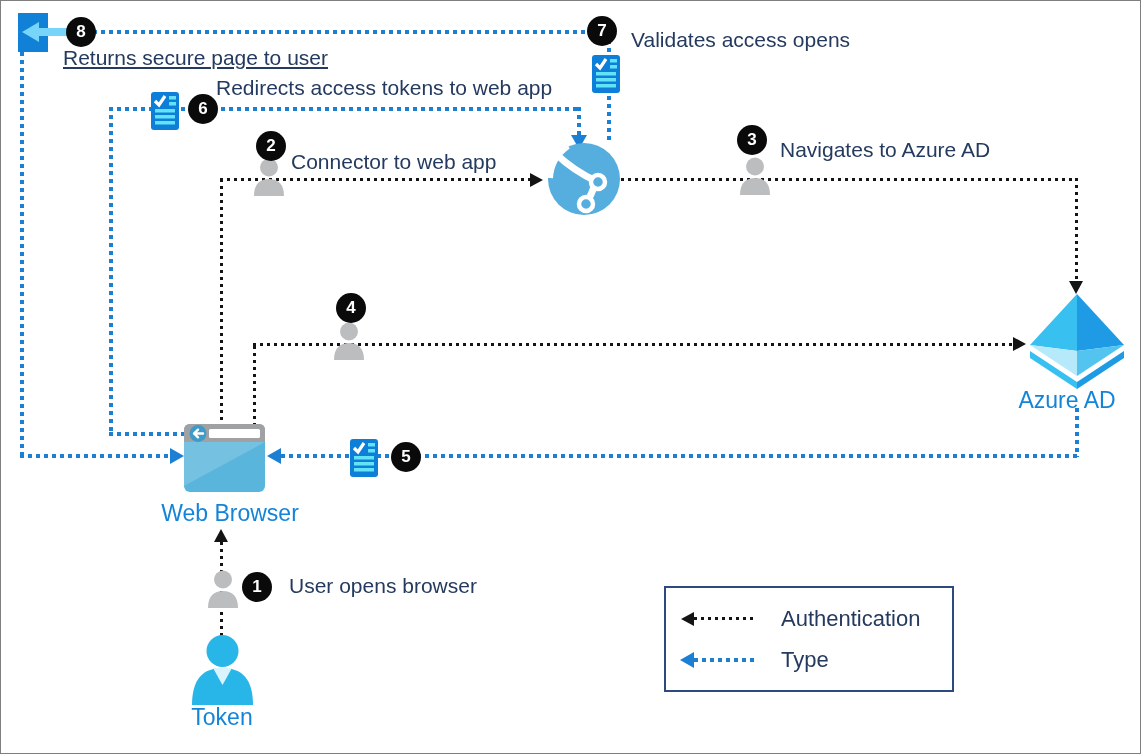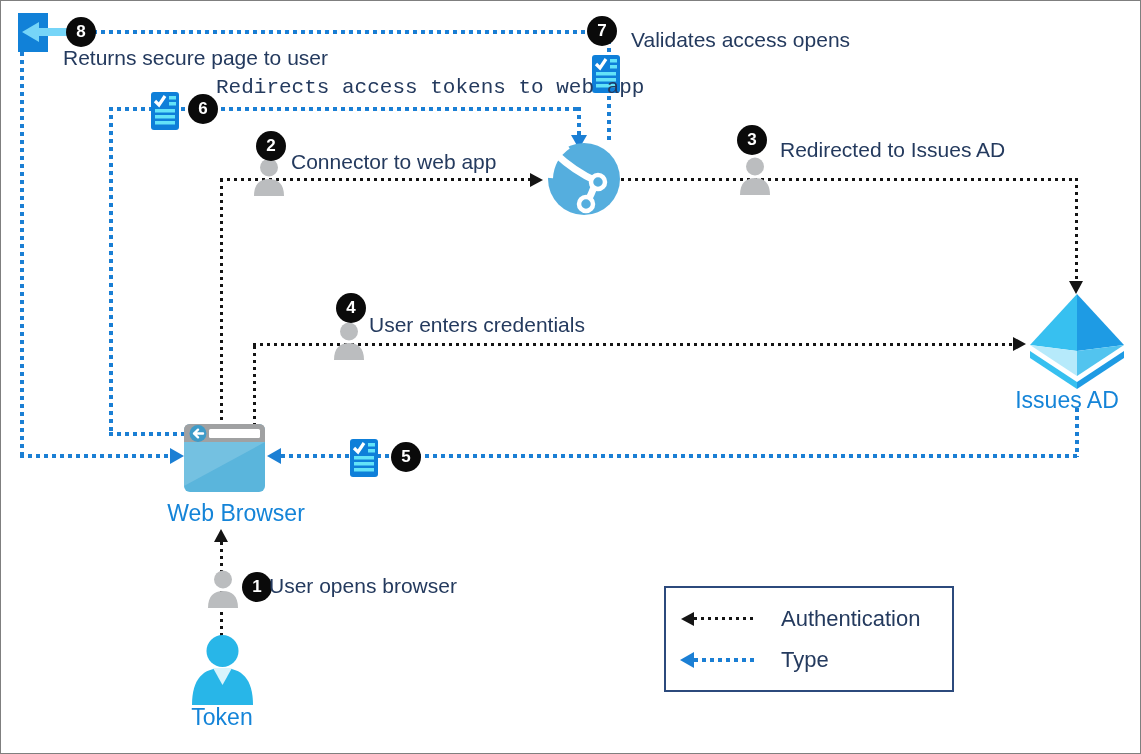--- a/index.html
+++ b/index.html
@@ -178,31 +178,30 @@
 
   <div class="badge" style="left:241px;top:571px;">1</div>
   <div class="badge" style="left:255px;top:130px;">2</div>
   <div class="badge" style="left:736px;top:124px;">3</div>
   <div class="badge" style="left:335px;top:292px;">4</div>
   <div class="badge" style="left:390px;top:441px;">5</div>
   <div class="badge" style="left:187px;top:93px;">6</div>
   <div class="badge" style="left:586px;top:15px;">7</div>
   <div class="badge" style="left:65px;top:16px;">8</div>
 
-  <div class="slabel" style="left:268px;top:573px;">User opens browser</div>
+  <div class="slabel" style="left:288px;top:573px;">User opens browser</div>
   <div class="slabel" style="left:290px;top:149px;">Connector to web app</div>
-  <div class="slabel" style="left:779px;top:137px;">Redirected to Issues AD</div>
-  <div class="slabel" style="left:368px;top:312px;">User enters credentials</div>
-  <div class="slabel" style="left:215px;top:75px;font-family:Liberation Mono, monospace;">Redirects access tokens to web app</div>
+  <div class="slabel" style="left:779px;top:137px;">Navigates to Azure AD</div>
+  <div class="slabel" style="left:215px;top:75px;">Redirects access tokens to web app</div>
   <div class="slabel" style="left:630px;top:27px;">Validates access opens</div>
-  <div class="slabel" style="left:62px;top:45px;">Returns secure page to user</div>
-
-  <div class="nlabel" style="left:155px;top:499px;width:160px;">Web Browser</div>
+  <div class="slabel" style="left:62px;top:45px;text-decoration:underline;">Returns secure page to user</div>
+
+  <div class="nlabel" style="left:149px;top:499px;width:160px;">Web Browser</div>
   <div class="nlabel" style="left:171px;top:703px;width:100px;">Token</div>
-  <div class="nlabel" style="left:1001px;top:386px;width:130px;">Issues AD</div>
+  <div class="nlabel" style="left:1001px;top:386px;width:130px;">Azure AD</div>
 
   <div class="legend-box" style="left:663px;top:585px;width:286px;height:102px;"></div>
 
   <div class="hb" style="left:693px;top:616px;width:63px;"></div>
   <div class="ar ar-l-b" style="left:680px;top:611px;"></div>
   <div class="legend-label" style="left:780px;top:605px;">Authentication</div>
 
   <div class="ht" style="left:693px;top:657px;width:63px;"></div>
   <div class="ar ar-l-t" style="left:679px;top:651px;"></div>
   <div class="legend-label" style="left:780px;top:646px;">Type</div>

